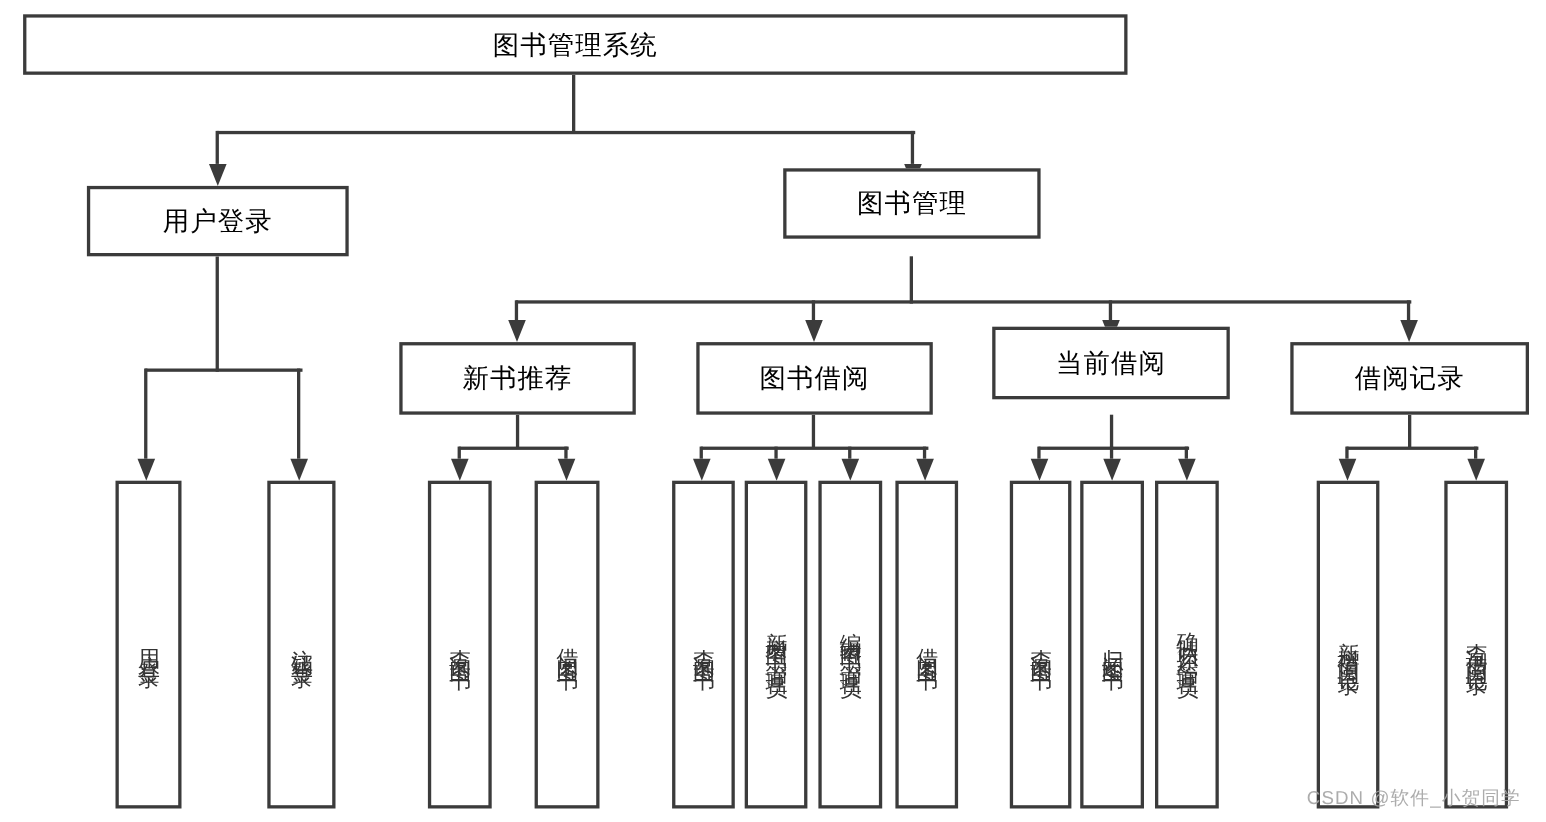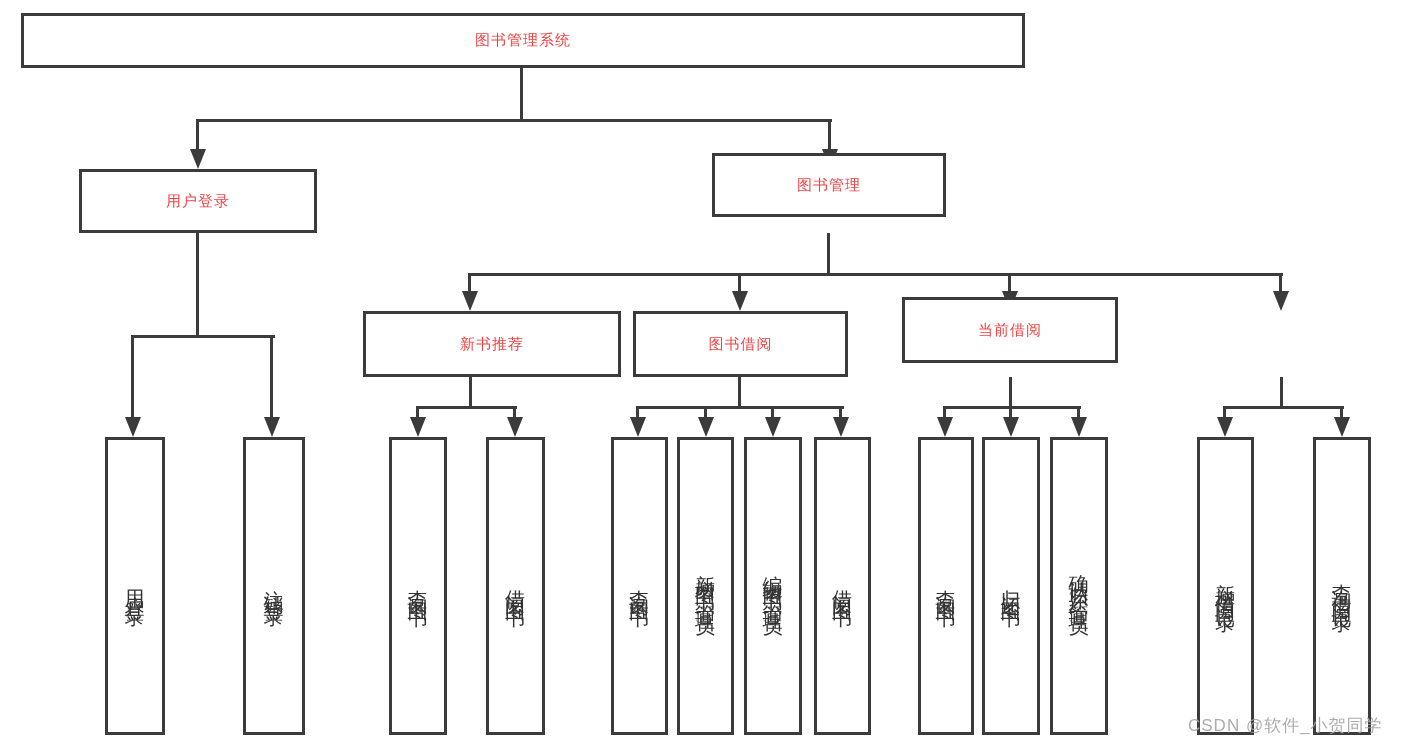--- a/index.html
+++ b/index.html
@@ -12,22 +12,22 @@
     overflow: hidden;
   }
   .hbox {
     position: absolute;
     background: #ffffff;
     border: 3px solid #3b3b3b;
     box-sizing: border-box;
     display: flex;
     align-items: center;
     justify-content: center;
-    font-size: 15px;
-    color: #ef4444;
+    font-size: 24px;
+    color: #000000;
     letter-spacing: 1px;
     z-index: 2;
   }
   .vbox {
     position: absolute;
     top: 437px;
     height: 298px;
     background: #ffffff;
     border: 3px solid #3b3b3b;
     box-sizing: border-box;
@@ -105,28 +105,31 @@
   <div class="arrow" style="left:131px; top:335px; height:82px;"></div>
   <div class="arrow" style="left:270px; top:335px; height:82px;"></div>
 
   <div class="line" style="left:827px; top:233px; width:3px; height:43px;"></div>
   <div class="line" style="left:469px; top:273px; width:814px; height:3px;"></div>
   <div class="arrow" style="left:468px; top:273px; height:18px;"></div>
   <div class="arrow" style="left:738px; top:273px; height:18px;"></div>
   <div class="arrow" style="left:1008px; top:273px; height:18px;"></div>
   <div class="arrow" style="left:1279px; top:273px; height:18px;"></div>
 
-  <div class="hbox" style="left:363px; top:311px; width:258px; height:66px;">
+  <div class="hbox" style="left:363px; top:311px; width:215px; height:66px;">
     <span>新书推荐</span>
   </div>
   <div class="hbox" style="left:633px; top:311px; width:215px; height:66px;text-align:center;">
     <span>图书借阅</span>
   </div>
   <div class="hbox" style="left:902px; top:297px; width:216px; height:66px;">
     <span>当前借阅</span>
+  </div>
+  <div class="hbox" style="left:1173px; top:311px; width:217px; height:66px;">
+    <span>借阅记录</span>
   </div>
 
   <div class="line" style="left:469px; top:377px; width:3px; height:31px;"></div>
   <div class="line" style="left:417px; top:406px; width:100px; height:3px;"></div>
   <div class="arrow" style="left:416px; top:406px; height:11px;"></div>
   <div class="arrow" style="left:513px; top:406px; height:11px;"></div>
 
   <div class="line" style="left:738px; top:377px; width:3px; height:31px;"></div>
   <div class="line" style="left:637px; top:406px; width:207px; height:3px;"></div>
   <div class="arrow" style="left:636px; top:406px; height:11px;"></div>

